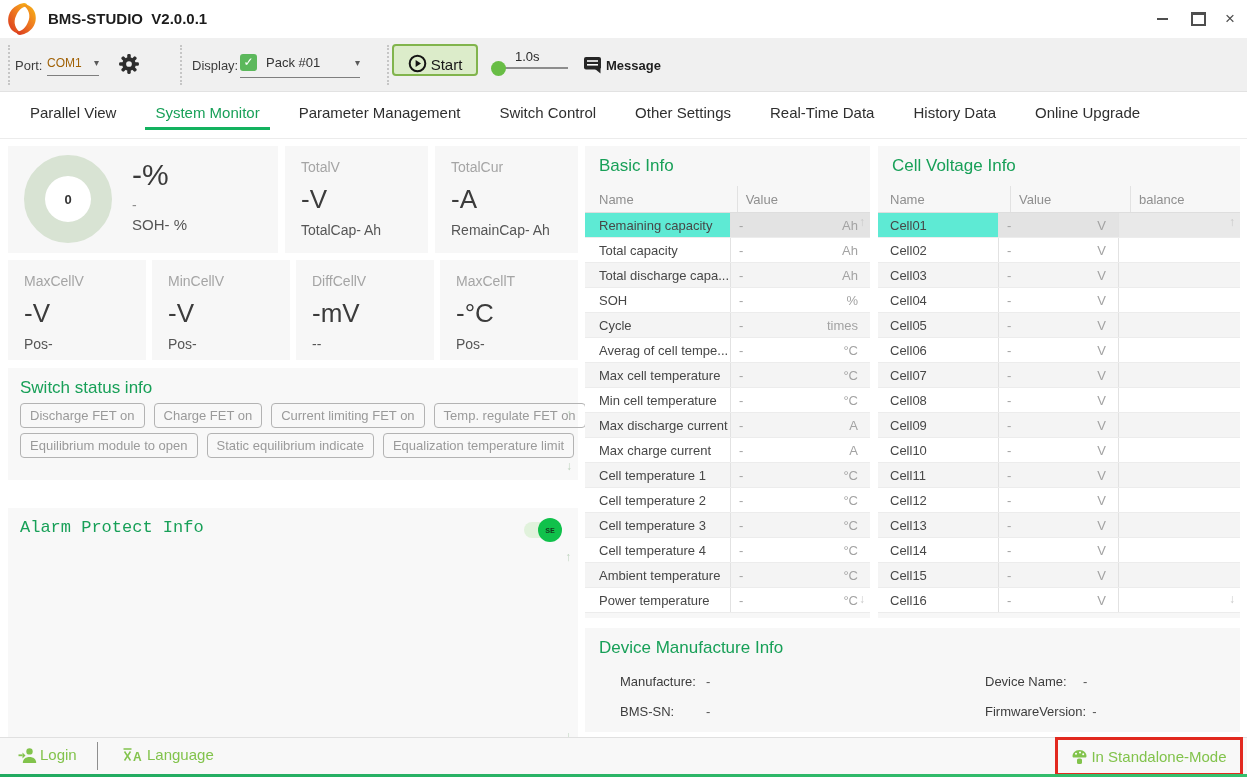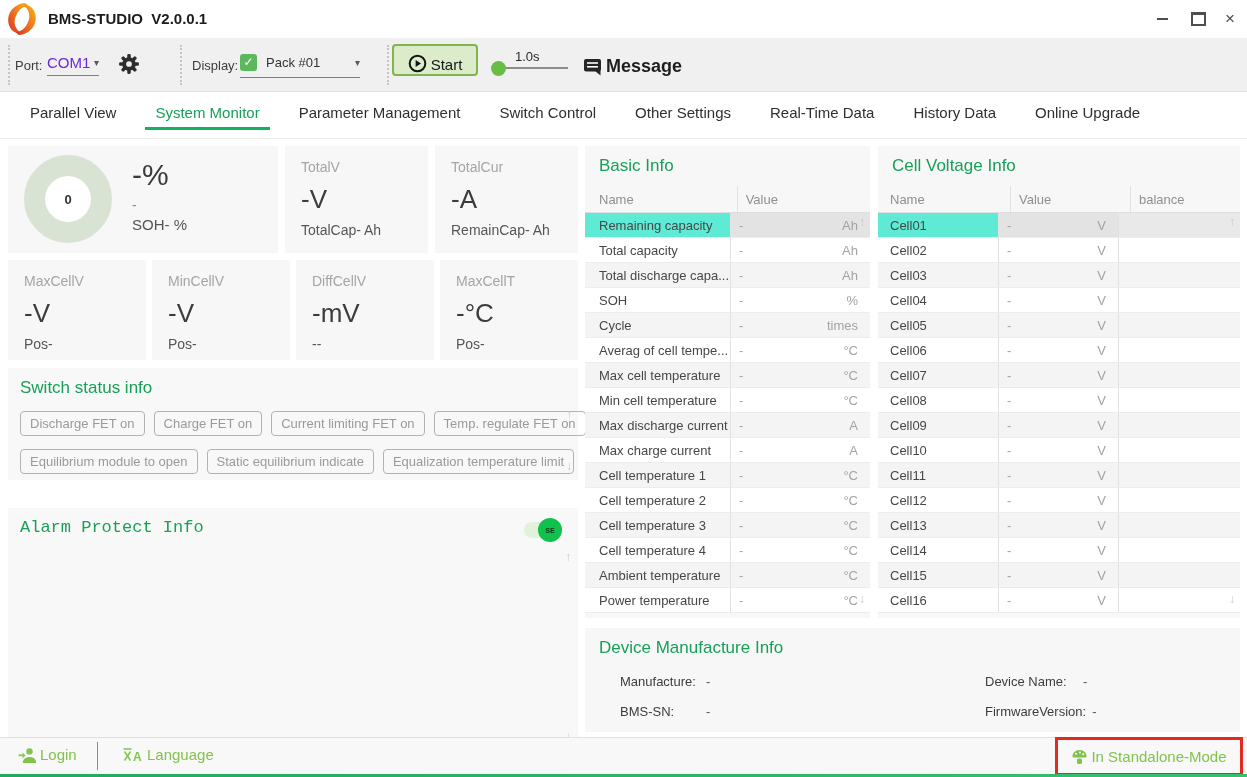--- a/index.html
+++ b/index.html
@@ -20,21 +20,21 @@
   .tb-label{position:absolute;font-size:13px;color:#3c3c3c;top:20px;}
   .underlined{position:absolute;display:flex;align-items:center;border-bottom:1px solid #7f7f7f;box-sizing:border-box;}
   .caret{font-size:10px;color:#5a5a5a;margin-left:auto;}
   .gear{position:absolute;left:118px;top:15px;}
   .checkbox{width:17px;height:17px;background:#5cb85c;border-radius:3px;color:#fff;font-size:12px;display:flex;align-items:center;justify-content:center;margin-right:9px;flex:0 0 auto;}
   .start-btn{position:absolute;left:392px;top:6px;width:86px;height:32px;background:#dcecca;border:2px solid #81b44c;border-radius:4px;display:flex;align-items:flex-end;justify-content:center;gap:4px;font-size:15px;color:#161616;box-sizing:border-box;cursor:pointer;}
   .slider{position:absolute;left:491px;top:10px;width:77px;height:30px;}
   .slider .track{position:absolute;left:4px;right:0;top:19px;height:2px;background:#8d8d8d;}
   .slider .knob{position:absolute;left:0;top:13px;width:15px;height:15px;border-radius:50%;background:#68bd45;}
   .slider .slabel{position:absolute;left:24px;top:1px;font-size:13px;color:#2b2b2b;}
-  .message{position:absolute;left:583px;top:18px;display:flex;align-items:center;gap:3px;font-size:18px;font-weight:bold;color:#1e1e1e;cursor:pointer;}
+  .message{position:absolute;left:583px;top:18px;display:flex;align-items:center;gap:3px;font-size:13px;font-weight:bold;color:#1e1e1e;cursor:pointer;}
 
   
   .tabbar{position:absolute;left:0;top:92px;width:100%;height:47px;background:#fff;border-bottom:1px solid #ececec;box-sizing:border-box;display:flex;gap:19px;padding-left:20px;}
   .tab{padding:12px 10px 5px 10px;font-size:15px;color:#2f2f2f;border-bottom:3px solid transparent;height:18px;cursor:pointer;white-space:nowrap;}
   .tab.active{color:#18a058;border-bottom-color:#13b25f;}
 
   
   .content{position:absolute;left:0;top:139px;width:100%;height:598px;background:#fff;}
   .left-col{position:absolute;left:8px;top:0;width:570px;height:598px;}
   .card{position:absolute;background:#f7f7f7;box-sizing:border-box;}
@@ -51,21 +51,21 @@
   .card-tv{left:277px;top:7px;width:143px;height:107px;}
   .card-tc{left:427px;top:7px;width:143px;height:107px;}
   .card-r2a{left:0;top:121px;width:138px;height:100px;}
   .card-r2b{left:144px;top:121px;width:138px;height:100px;}
   .card-r2c{left:288px;top:121px;width:138px;height:100px;}
   .card-r2d{left:432px;top:121px;width:138px;height:100px;}
 
   .section{position:absolute;background:#f8f8f8;box-sizing:border-box;}
   .sec-title{padding:10px 0 0 12px;font-size:17px;color:#18a058;}
   .switch-sec{left:0;top:229px;width:570px;height:112px;}
-  .sw-row{display:flex;gap:9px;padding-left:12px;margin-top:13px;}
+  .sw-row{display:flex;gap:9px;padding-left:12px;margin-top:5px;}
   .sw-btn{border:1px solid #b3b3b3;border-radius:4px;background:transparent;color:#9a9a9a;font-size:13px;padding:4px 9px;font-family:"Liberation Sans",sans-serif;white-space:nowrap;cursor:default;}
   .alarm-sec{left:0;top:369px;width:570px;height:243px;font-family:Liberation Mono, monospace;}
   .toggle{position:absolute;right:20px;top:14px;width:34px;height:16px;background:#e1f2dc;border-radius:8px;cursor:pointer;}
   .toggle-knob{position:absolute;right:-4px;top:-4px;width:24px;height:24px;border-radius:50%;background:#10c14b;color:#14381f;font-size:8px;font-weight:bold;display:flex;align-items:center;justify-content:center;}
   .scroll-arrow{position:absolute;font-size:12px;color:#c9c9c9;cursor:pointer;line-height:1;}
   .arrow-green{color:#bdd2bd;}
 
   
   .panel{position:absolute;background:#f7f7f7;box-sizing:border-box;}
   .basic-panel{left:585px;top:7px;width:285px;height:472px;}
@@ -125,21 +125,21 @@
     <span class="winctl ctl-max">
         <span class="max-box"></span>
       </span>
     <span class="winctl ctl-close">×</span>
   </div>
 
   <div class="toolbar">
     <span class="vsep" style="left:8px"></span>
     <span class="tb-label" style="left:15px">Port:</span>
     <span class="underlined" style="left:47px;top:12px;width:52px;height:26px">
-      <span style="font-size:15px;color:#6d28d9">COM1</span>
+      <span style="font-size:12px;color:#a16207">COM1</span>
       <span class="caret">▾</span>
     </span>
     <svg class="gear" width="22" height="22" viewBox="0 0 20 20">
       <g fill="#2d2d2d">
         <rect x="8.4" y="1" width="3.2" height="18" rx="1.2"></rect>
         <rect x="8.4" y="1" width="3.2" height="18" rx="1.2" transform="rotate(45 10 10)"></rect>
         <rect x="8.4" y="1" width="3.2" height="18" rx="1.2" transform="rotate(90 10 10)"></rect>
         <rect x="8.4" y="1" width="3.2" height="18" rx="1.2" transform="rotate(135 10 10)"></rect>
         <circle cx="10" cy="10" r="6.2"></circle>
       </g>

